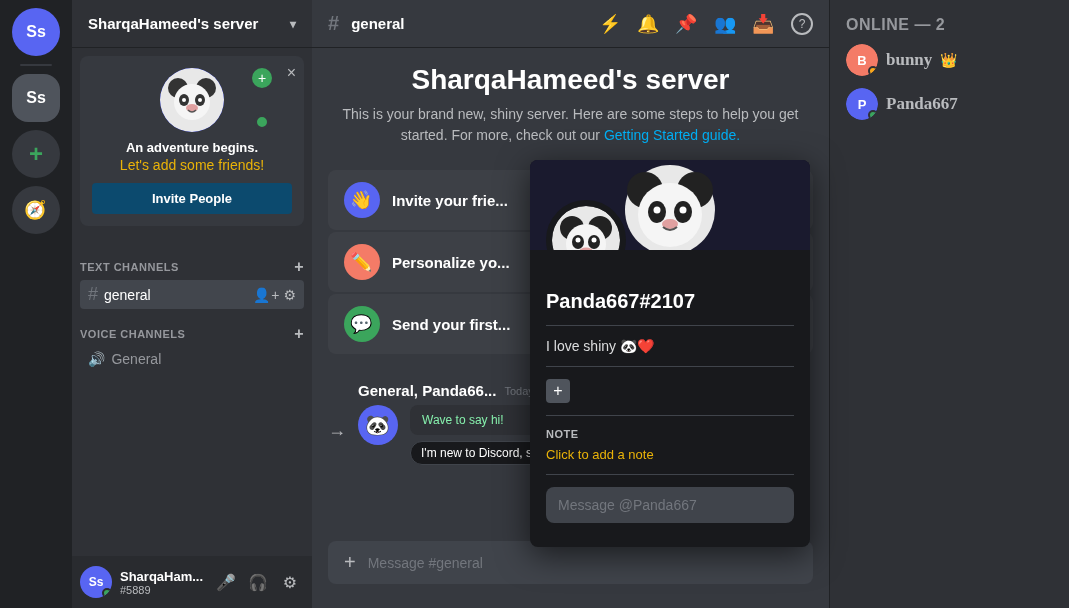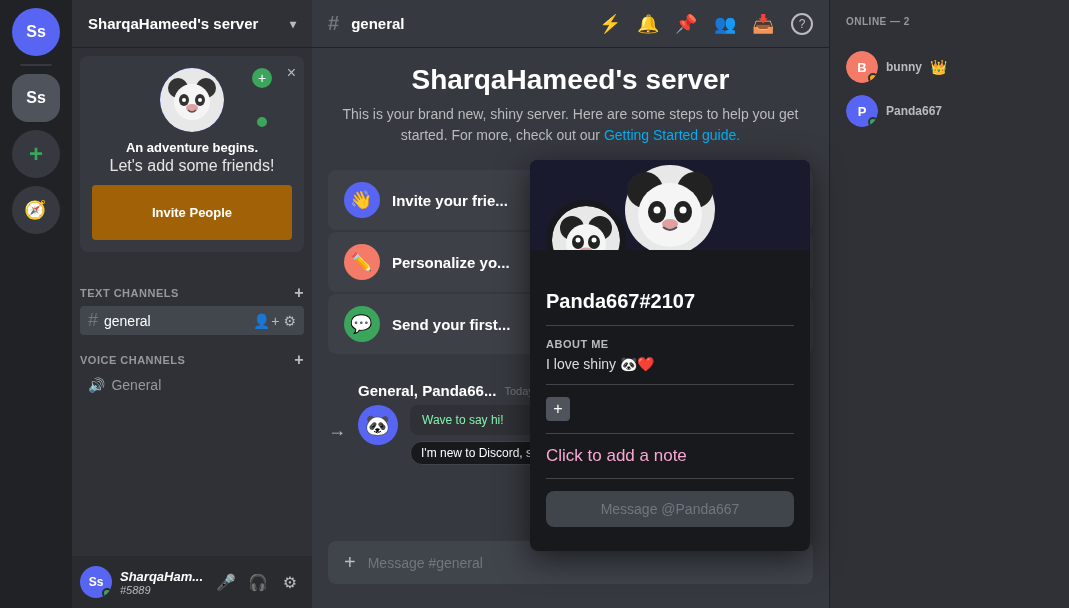--- a/index.html
+++ b/index.html
@@ -25,39 +25,39 @@
 
     
     .friend-popup { background: #36393f; border-radius: 8px; margin: 8px; padding: 12px; position: relative; }
     .close-btn { position: absolute; top: 8px; right: 8px; color: #b9bbbe; cursor: pointer; font-size: 16px; }
     .avatar-wrapper { display: flex; justify-content: center; position: relative; margin-bottom: 8px; }
     .avatar-img { width: 64px; height: 64px; border-radius: 50%; background: #5865f2; display: flex; align-items: center; justify-content: font-size: 28px; overflow: hidden; }
     .avatar-img svg { width: 64px; height: 64px; }
     .online-badge { width: 16px; height: 16px; border-radius: 50%; background: #3ba55c; position: absolute; bottom: 2px; right: 22px; border: 3px solid #36393f; }
     .add-friend-badge { width: 20px; height: 20px; border-radius: 50%; background: #3ba55c; position: absolute; top: 0; right: 20px; color: white; font-size: 14px; display: flex; align-items: center; justify-content: center; }
     .popup-title { text-align: center; font-weight: 700; font-size: 13px; color: #fff; margin-bottom: 2px; }
-    .popup-subtitle { text-align: center; font-size: 16px; color: #e5e5e5; margin-bottom: 10px; }
-    .invite-people-btn { width: 100%; background: #a16207; color: white; border: none; border-radius: 4px; padding: 20px; font-size: 13px; font-weight: 600; cursor: pointer; }
+    .popup-subtitle { text-align: center; font-size: 14px; color: #eab308; margin-bottom: 10px; }
+    .invite-people-btn { width: 100%; background: #0c4a6e; color: white; border: none; border-radius: 4px; padding: 8px; font-size: 13px; font-weight: 600; cursor: pointer; }
 
     
     .channels { flex: 1; overflow-y: auto; padding: 8px 0; }
     .channel-section-header { display: flex; align-items: center; justify-content: space-between; padding: 16px 8px 4px 8px; color: #96989d; font-size: 11px; font-weight: 700; text-transform: uppercase; letter-spacing: 0.5px; }
     .channel-section-header .add-icon { font-size: 16px; cursor: pointer; color: #b9bbbe; }
     .channel-item { display: flex; align-items: center; padding: 4px 8px; border-radius: 4px; margin: 0 8px; cursor: pointer; color: #96989d; gap: 6px; }
     .channel-item:hover, .channel-item.active { background: #42464d; color: #dcddde; }
     .channel-item.active { color: #fff; }
     .channel-item .hash { font-size: 18px; color: #72767d; }
     .channel-item .speaker { font-size: 14px; color: #72767d; }
     .channel-item-actions { margin-left: auto; display: flex; gap: 4px; color: #b9bbbe; }
 
     
     .sidebar-footer { height: 52px; background: #292b2f; display: flex; align-items: center; padding: 0 8px; gap: 8px; }
     .footer-avatar { width: 32px; height: 32px; border-radius: 50%; background: #5865f2; display: flex; align-items: center; justify-content: center; font-weight: 700; font-size: 13px; color: white; position: relative; overflow: hidden; flex-shrink: 0; }
     .footer-avatar .online-dot { width: 10px; height: 10px; border-radius: 50%; background: #3ba55c; border: 2px solid #292b2f; position: absolute; bottom: 0; right: 0; }
-    .footer-user { flex: 1; min-width: 0; font-style: italic; }
+    .footer-user { flex: 1; min-width: 0; }
     .footer-username { font-size: 13px; font-weight: 600; color: #fff; white-space: nowrap; overflow: hidden; text-overflow: ellipsis; }
     .footer-discriminator { font-size: 11px; color: #b9bbbe; }
     .footer-icons { display: flex; gap: 4px; color: #b9bbbe; font-size: 16px; }
     .footer-icon { cursor: pointer; width: 28px; height: 28px; display: flex; align-items: center; justify-content: center; border-radius: 4px; }
 
     
     .main { flex: 1; display: flex; flex-direction: column; background: #36393f; }
 
     
     .main-header { height: 48px; display: flex; align-items: center; padding: 0 16px; border-bottom: 1px solid #202225; gap: 12px; background: #36393f; }
@@ -101,46 +101,46 @@
 
     
     .message-input-area { padding: 0 16px 24px 16px; }
     .message-input { display: flex; align-items: center; background: #40444b; border-radius: 8px; padding: 10px 16px; gap: 12px; }
     .message-input input { flex: 1; background: none; border: none; outline: none; color: #dcddde; font-size: 14px; }
     .message-input input::placeholder { color: #72767d; }
     .add-icon-btn { color: #b9bbbe; font-size: 20px; cursor: pointer; }
 
     
     .right-sidebar { width: 240px; background: #2f3136; border-left: 1px solid #202225; padding: 16px 8px; }
-    .online-header { font-size: 10px; font-weight: 700; text-transform: uppercase; letter-spacing: 0.5px; color: #96989d; margin-bottom: 18px; padding: 0 8px; }
+    .online-header { font-size: 16px; font-weight: 700; text-transform: uppercase; letter-spacing: 0.5px; color: #96989d; margin-bottom: 4px; padding: 0 8px; }
     .member-item { display: flex; align-items: center; gap: 8px; padding: 6px 8px; border-radius: 4px; cursor: pointer; }
     .member-avatar { width: 32px; height: 32px; border-radius: 50%; position: relative; flex-shrink: 0; overflow: hidden; }
     .member-avatar-img { width: 32px; height: 32px; border-radius: 50%; display: flex; align-items: center; justify-content: center; font-size: 13px; color: white; font-weight: 700; }
     .member-status-dot { width: 10px; height: 10px; border-radius: 50%; background: #faa81a; border: 2px solid #2f3136; position: absolute; bottom: 0; right: 0; }
     .member-status-dot.online { background: #3ba55c; }
-    .member-name { font-size: 12px; color: #b9bbbe; font-weight: 600; }
+    .member-name { font-size: 17px; color: #b9bbbe; font-weight: 600; font-family: Liberation Serif, serif; }
     .member-badge { font-size: 14px; }
 
     
     .profile-popup { position: absolute; top: 160px; left: 530px; width: 280px; background: #18191c; border-radius: 8px; overflow: hidden; z-index: 100; box-shadow: 0 8px 32px rgba(0,0,0,0.6); }
     .profile-banner { height: 90px; background: #1a1a2e; position: relative; overflow: hidden; }
     .profile-avatar-area { position: absolute; bottom: -30px; left: 16px; }
     .profile-avatar { width: 80px; height: 80px; border-radius: 50%; border: 6px solid #18191c; overflow: hidden; background: #333; }
     .profile-body { padding: 40px 16px 16px 16px; }
     .profile-username { font-size: 20px; font-weight: 900; color: #fff; margin-bottom: 12px; }
     .profile-section-title { font-size: 11px; font-weight: 700; text-transform: uppercase; letter-spacing: 0.5px; color: #b9bbbe; margin-bottom: 6px; }
     .profile-about { font-size: 14px; color: #dcddde; margin-bottom: 12px; display: flex; align-items: center; gap: 4px; }
     .profile-add-role { display: flex; align-items: center; justify-content: center; width: 24px; height: 24px; border-radius: 4px; background: #4f545c; color: #fff; font-size: 16px; cursor: pointer; margin-bottom: 12px; }
     .profile-note-area { margin-bottom: 0; }
-    .profile-note-placeholder { font-size: 17px; color: #f9a8d4; cursor: pointer; }
+    .profile-note-placeholder { font-size: 13px; color: #eab308; cursor: pointer; }
     .profile-divider { height: 1px; background: #40444b; margin: 12px 0; }
 
     
     .popup-message-input { background: #40444b; border-radius: 8px; padding: 10px 12px; margin: 0 0 8px 0; }
-    .popup-message-input input { background: none; border: none; outline: none; color: #dcddde; font-size: 14px; width: 100%; text-align: center; }
+    .popup-message-input input { background: none; border: none; outline: none; color: #dcddde; font-size: 14px; width: 100%; }
     .popup-message-input input::placeholder { color: #72767d; }
 
     
     .tooltip-bubble { background: #18191c; border: 1px solid #40444b; border-radius: 12px; padding: 4px 10px; font-size: 12px; color: #fff; display: inline-block; position: relative; }
 
     
     ::-webkit-scrollbar { width: 4px; }
     ::-webkit-scrollbar-track { background: transparent; }
     ::-webkit-scrollbar-thumb { background: #202225; border-radius: 2px; }
   </style>
@@ -361,28 +361,28 @@
             <circle cx="42" cy="34" r="2.5" fill="#fff"></circle>
             <ellipse cx="34" cy="46" rx="7" ry="4.5" fill="#e0a0a0"></ellipse>
           </svg>
         </div>
 
       </div>
     </div>
     <div class="profile-body">
       <div class="profile-username">Panda667#2107</div>
       <div class="profile-divider"></div>
-      <div class="profile-section-title">ABOUT ME</div>
       <div class="profile-about">
         <span>I love shiny</span>
         <span>🐼❤️</span>
       </div>
       <div class="profile-divider"></div>
       <div class="profile-add-role">+</div>
       <div class="profile-divider"></div>
+      <div class="profile-section-title">NOTE</div>
       <div class="profile-note-area">
         <span class="profile-note-placeholder">Click to add a note</span>
       </div>
       <div class="profile-divider"></div>
       <div class="popup-message-input">
         <input type="text" placeholder="Message @Panda667" style="">
       </div>
     </div>
   </div>
 

